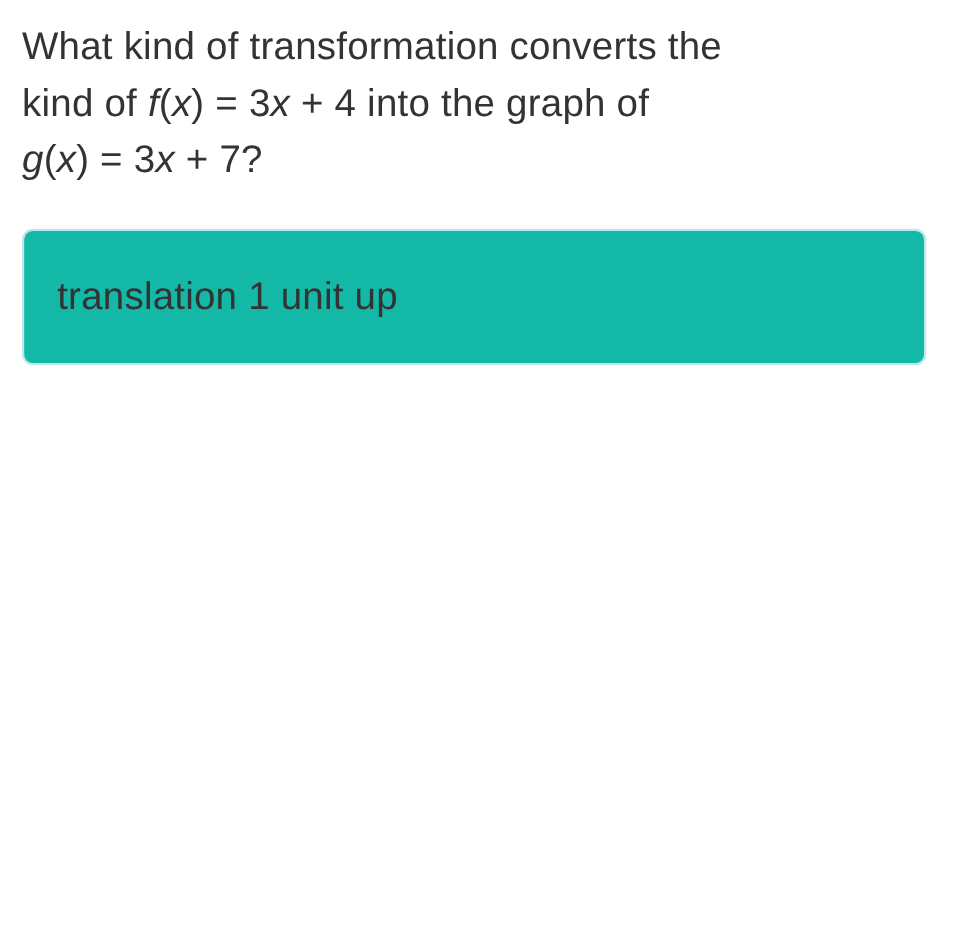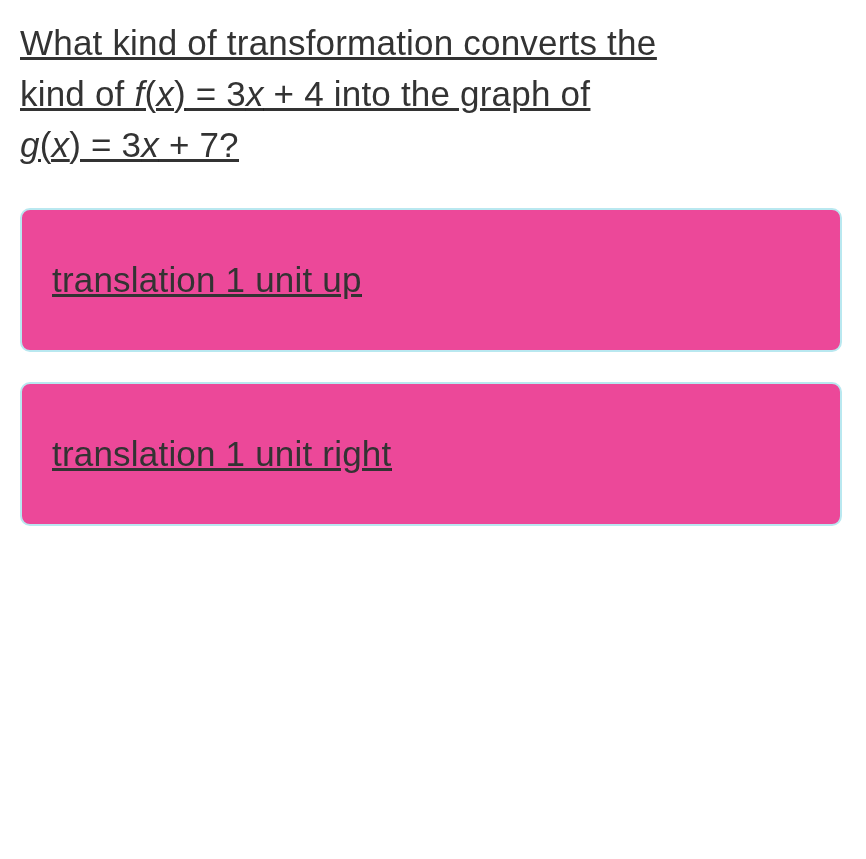--- a/index.html
+++ b/index.html
@@ -1,19 +1,18 @@
 <!DOCTYPE html>
 <html><head>
   <meta charset="utf-8">
   <style>
     * {
       margin: 0;
       padding: 0;
       box-sizing: border-box;
-      text-decoration: underline;
     }
     body {
       font-family: Verdana, Geneva, sans-serif;
       background: #ffffff;
       width: 866px;
       padding: 18px 0 0 20px;
     }
     .question {
       font-size: 35px;
       color: #333333;
@@ -29,24 +28,24 @@
     }
     .options {
       display: flex;
       flex-direction: column;
       gap: 30px;
       padding-right: 24px;
     }
     .option {
       border: 2px solid #b9e8f0;
       border-radius: 10px;
-      padding: 50px 30px;
+      padding: 40px 30px;
       font-size: 35px;
       color: #333333;
-      background: #ec4899;
+      background: #14b8a6;
       cursor: pointer;
       text-align: left;
       width: 100%;
       font-family: inherit;
       letter-spacing: 0.2px;
     }
     .option.last {
       border-bottom: none;
       border-bottom-left-radius: 0;
       border-bottom-right-radius: 0;
@@ -59,16 +58,13 @@
 <div class="question">
   <span>What kind of transformation converts the</span><br>
   <span>kind of </span><span class="fn">f</span><span class="fn-paren">(</span><span class="fn">x</span><span class="fn-paren">)</span><span> = 3</span><span class="fn">x</span><span> + 4 into the graph of</span><br>
   <span class="fn">g</span><span class="fn-paren">(</span><span class="fn">x</span><span class="fn-paren">)</span><span> = 3</span><span class="fn">x</span><span> + 7?</span>
 </div>
 
 <div class="options">
   <button class="option">
     <span>translation 1 unit up</span>
   </button>
-  <button class="option">
-    <span>translation 1 unit right</span>
-  </button>
 </div>
 
 </body></html>

